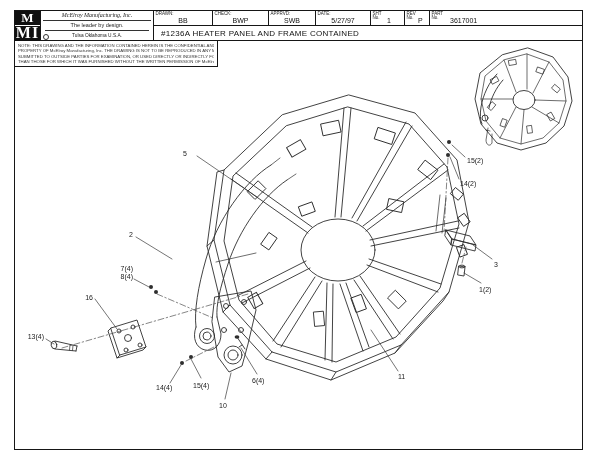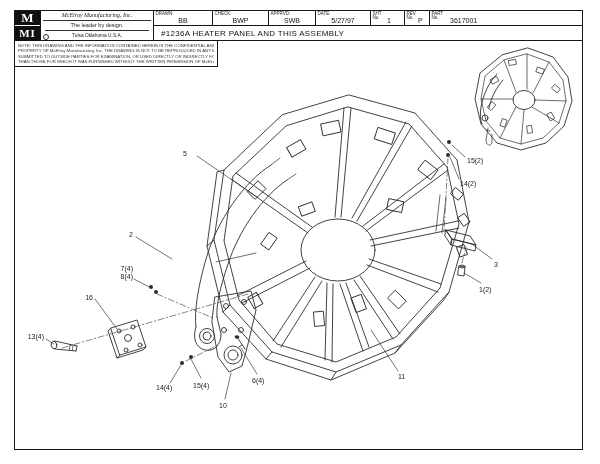--- a/index.html
+++ b/index.html
@@ -11,21 +11,21 @@
     position:absolute;left:14px;top:10px;width:569px;height:440px;
     border:1.5px solid #161616;box-sizing:border-box;background:#fff;
   }
   
   .logo{
     position:absolute;left:0;top:0;width:26px;height:30px;background:#101010;
     color:#fff;text-align:center;font-family:"Liberation Serif",serif;font-weight:bold;
     box-sizing:border-box;border-right:1px solid #161616;
   }
   .logo .l1{font-size:13px;line-height:14px;border-bottom:1px solid #fff;}
-  .logo .l2{font-size:11px;line-height:14px;letter-spacing:1px;}
+  .logo .l2{font-size:16px;line-height:14px;letter-spacing:1px;}
   .company{
     position:absolute;left:26px;top:0;width:113px;height:30px;box-sizing:border-box;
     border-right:1px solid #161616;border-bottom:1px solid #161616;
   }
   .company .row{height:10px;box-sizing:border-box;text-align:center;overflow:hidden;}
   .company .r1{font-family:"Liberation Serif",serif;font-style:italic;font-size:6px;line-height:9px;border-bottom:1px solid #333;margin:0 2px;}
   .company .r2{font-size:5.5px;line-height:9px;border-bottom:1px solid #333;margin:0 4px;}
   .company .r3{font-size:4.8px;line-height:10px;position:relative;}
   .reg-circle{
     position:absolute;left:2px;top:2.5px;width:4px;height:4px;border:0.7px solid #333;border-radius:50%;
@@ -114,21 +114,21 @@
 No.</span>
       <span class="fvalue left" style="padding-left:13px">P</span>
     </div>
     <div class="fcell" style="flex:1">
       <span class="flabel">PART
 No.</span>
       <span class="fvalue left" style="padding-left:20px;text-align:left">3617001</span>
     </div>
   </div>
 
-  <div class="titlebar">#1236A HEATER PANEL AND THIS ASSEMBLY</div>
+  <div class="titlebar">#1236A HEATER PANEL AND FRAME CONTAINED</div>
 
   <div class="notice">
     <div>NOTE: THIS DRAWING AND THE INFORMATION CONTAINED HEREIN IS THE CONFIDENTIAL AND PROPRIETARY</div>
     <div>PROPERTY OF McElroy Manufacturing, Inc. THE DRAWING IS NOT TO BE REPRODUCED IN ANY MANNER,</div>
     <div>SUBMITTED TO OUTSIDE PARTIES FOR EXAMINATION, OR USED DIRECTLY OR INDIRECTLY FOR ANY PURPOSES OTHER</div>
     <div>THAN THOSE FOR WHICH IT WAS FURNISHED WITHOUT THE WRITTEN PERMISSION OF McElroy Manufacturing, Inc.</div>
   </div>
 </div>
 
 <svg class="draw" width="600" height="464" viewBox="0 0 600 464">

